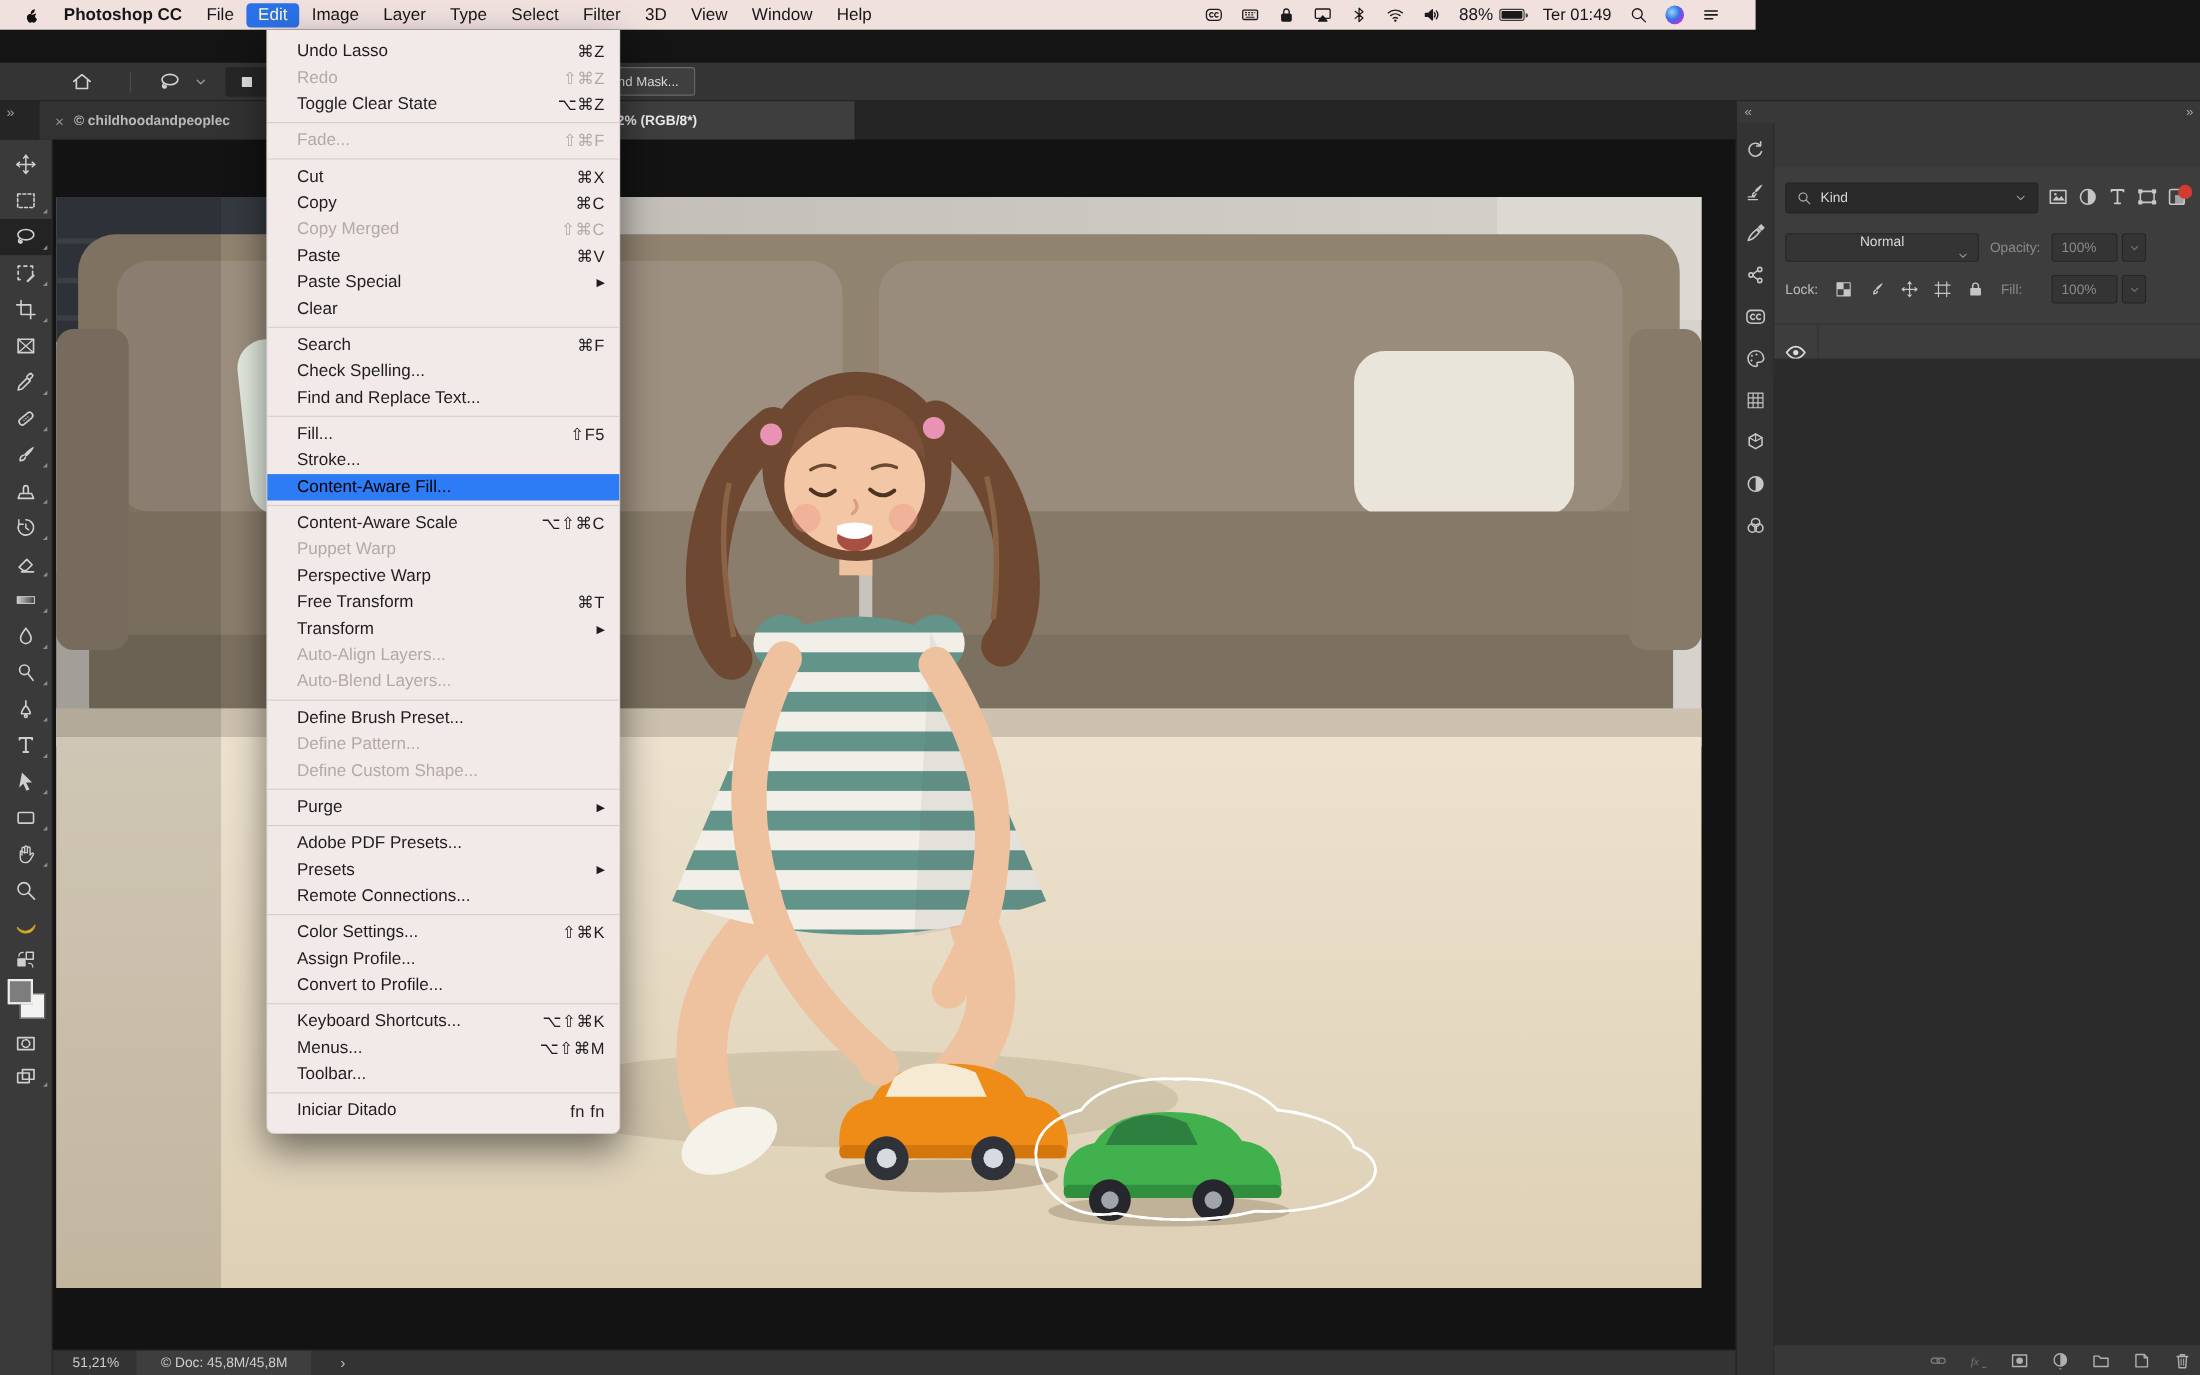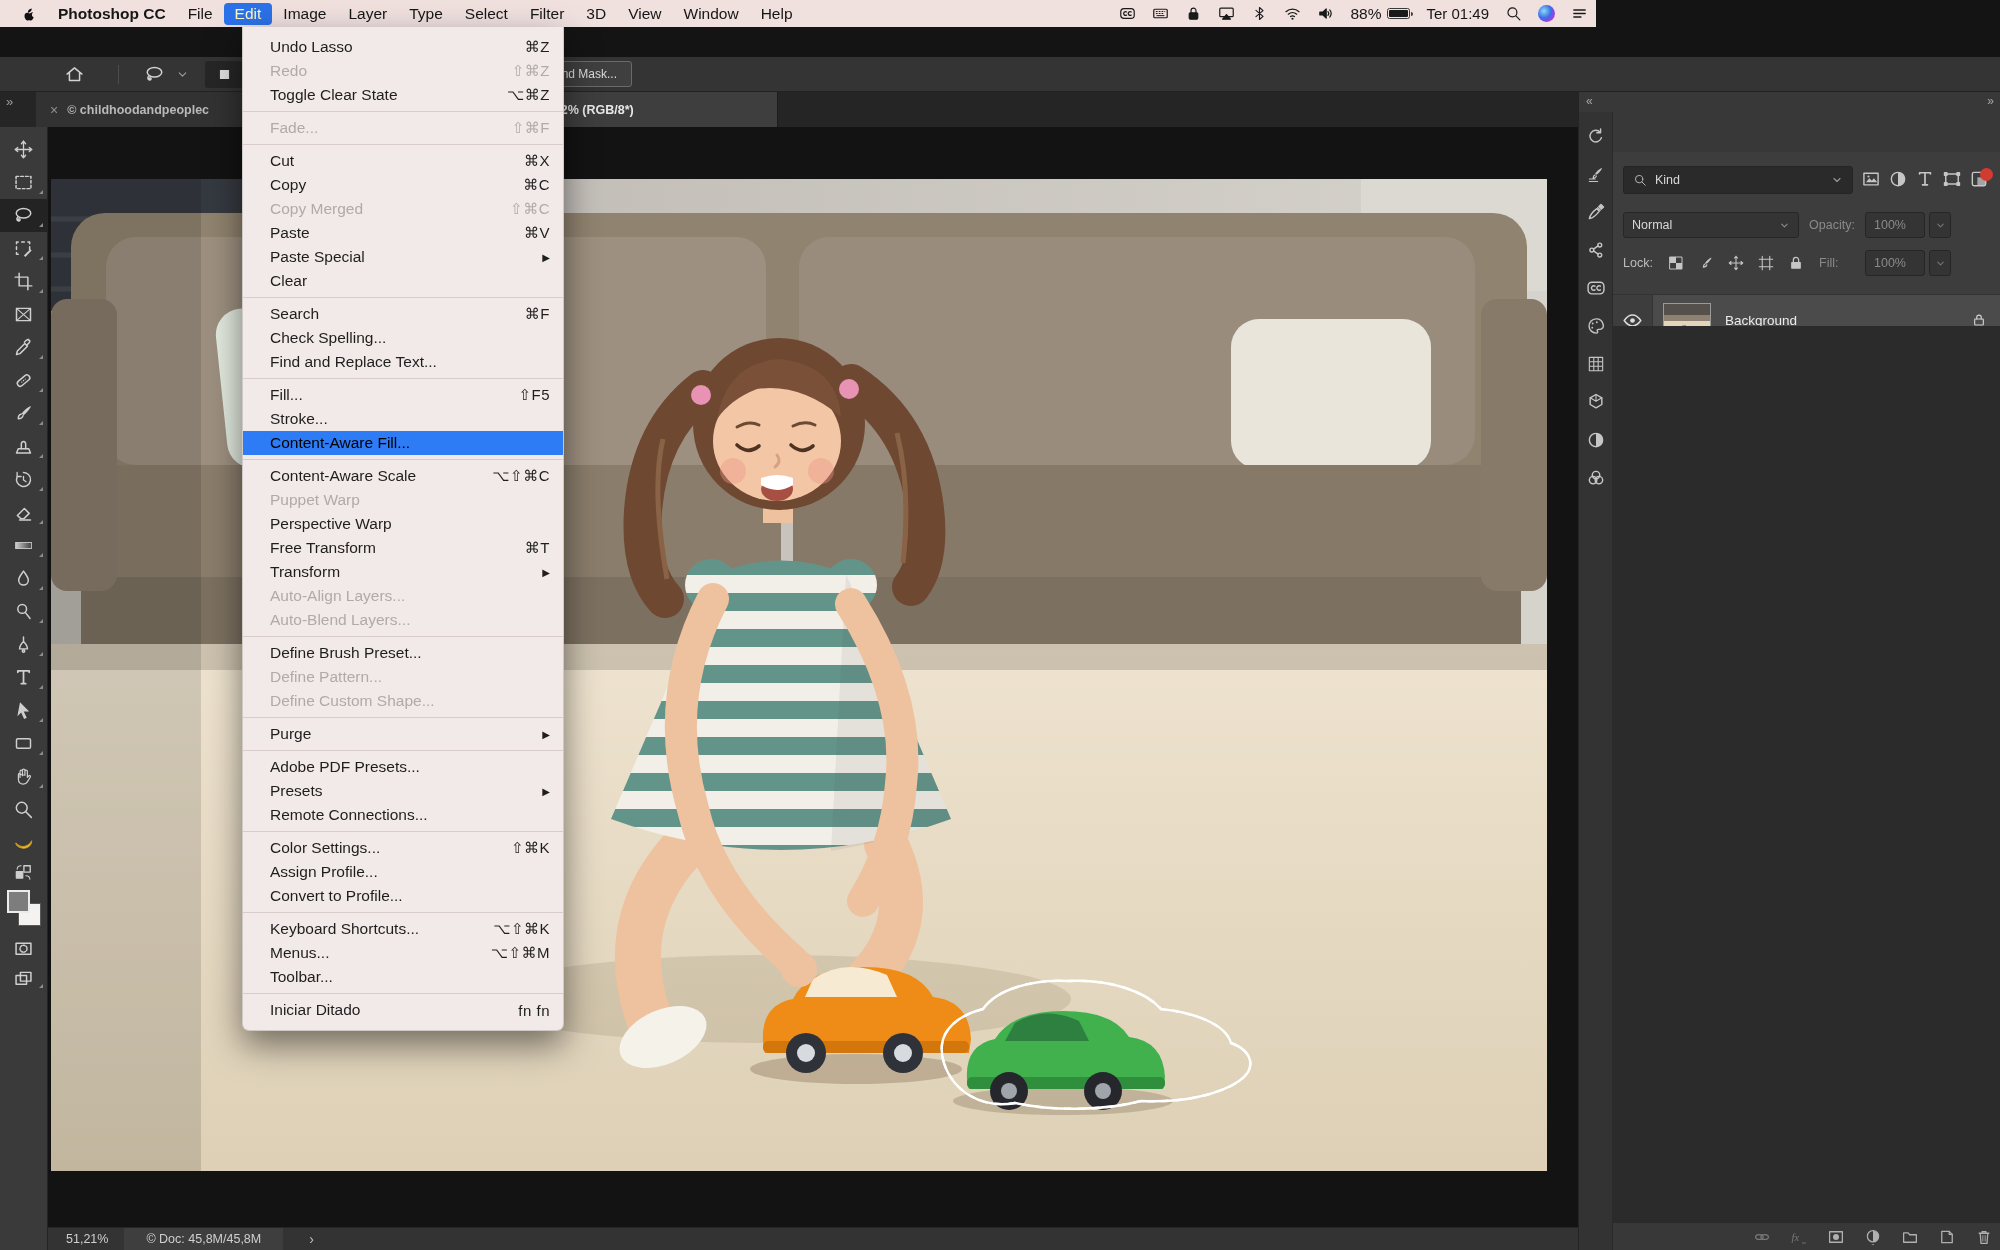--- a/index.html
+++ b/index.html
@@ -9,21 +9,21 @@
   .abs { position:absolute; }
   svg { width:100%; height:100%; display:block; }
   [data-icon] { display:inline-flex; align-items:center; justify-content:center; }
 
   
   #menubar { left:0; top:0; width:1596px; height:27px; background:#f0e1df; display:flex; align-items:center; color:#161616; font-size:15.5px; }
   #apple-logo { width:17px; height:17px; margin:0 10px 0 20px; color:#111; }
   .mb-item { padding:2px 11px; height:22px; display:flex; align-items:center; border-radius:4px; white-space:nowrap; }
   .mb-item.bold { font-weight:bold; }
   .mb-item.selected { background:#2b72e9; color:#fef9c3; }
-  #menubar-status { margin-left:auto; display:flex; align-items:center; gap:16px; padding-right:8px; }
+  #menubar-status { margin-left:auto; display:flex; align-items:center; gap:16px; padding-right:32px; }
   #menubar-status [data-icon] { width:17px; height:17px; color:#1a1a1a; }
   #battery-group { display:flex; align-items:center; gap:6px; }
   #battery-icon { position:relative; width:23px; height:11px; border:1.4px solid #3a3a3a; border-radius:2.5px; }
   #battery-icon .fill { position:absolute; left:1px; top:1px; bottom:1px; width:88%; background:#1a1a1a; border-radius:1px; }
   #battery-icon .nub { position:absolute; right:-4px; top:2.5px; width:2.5px; height:4px; background:#3a3a3a; border-radius:0 2px 2px 0; }
   #siri-icon { width:17px; height:17px; border-radius:50%; background:radial-gradient(circle at 35% 35%, #8fd9f5, #3a6fe8 45%, #a93ae0 72%, #e84a8a); }
   #clock { font-size:15px; }
 
   
   #titlebar { left:0; top:27px; width:2000px; height:30px; background:#3c3c3c; border-bottom:1px solid #292929; }
@@ -80,21 +80,21 @@
   #kind-box .sic { width:14px; height:14px; color:#b5b5b5; }
   #kind-box .chev { margin-left:auto; width:12px; height:12px; color:#999; }
   #filter-icons { position:absolute; left:248px; top:17px; display:flex; gap:7px; }
   #filter-icons [data-icon] { width:20px; height:20px; color:#c6c6c6; }
   #filter-toggle { position:absolute; right:8px; top:16px; width:13px; height:17px; }
   #filter-toggle .dot { width:13px; height:13px; border-radius:50%; background:#d23b30; }
   #blend-row { position:absolute; left:0; top:56px; width:388px; height:36px; }
   .drop { position:absolute; background:#343434; border:1px solid #262626; border-radius:3px; color:#d8d8d8; font-size:12.5px; display:flex; align-items:center; padding:0 8px; }
   .drop .chev { margin-left:auto; width:11px; height:11px; color:#8f8f8f; }
   .dimtext { color:#8a8a8a; }
-  #blend-select { left:10px; top:4px; width:176px; height:26px; }
+  #blend-select { left:10px; top:4px; width:176px; height:26px;flex-direction:column; }
   #opacity-label, #fill-label, #lock-label { position:absolute; font-size:12.5px; }
   #opacity-label { left:196px; top:10px; }
   #opacity-box { left:252px; top:4px; width:60px; height:26px; }
   #opacity-chev { position:absolute; left:316px; top:4px; width:22px; height:26px; background:#343434; border:1px solid #262626; border-radius:3px; display:flex; align-items:center; justify-content:center; color:#777; }
   #lock-row { position:absolute; left:0; top:96px; width:388px; height:34px; }
   #lock-label { left:10px; top:8px; color:#bdbdbd; }
   #lock-icons { position:absolute; left:54px; top:6px; display:flex; gap:12px; }
   #lock-icons [data-icon] { width:18px; height:18px; color:#c6c6c6; }
   #fill-label { left:206px; top:8px; }
   #fill-box { left:252px; top:2px; width:60px; height:26px; }
@@ -765,30 +765,20 @@
         </div>
         <div id="layer-row">
           <div id="eye-cell">
               <span data-icon="eye-icon">
                 <svg viewBox="0 0 24 24" fill="none" stroke="currentColor" stroke-width="1.7" stroke-linecap="round" stroke-linejoin="round">
                   <path d="M2.5 12C5.5 7.8 8.7 5.8 12 5.8s6.5 2 9.5 6.2c-3 4.2-6.2 6.2-9.5 6.2S5.5 16.2 2.5 12z"></path>
                   <circle cx="12" cy="12" r="2.7" fill="currentColor" stroke="none"></circle>
                 </svg>
               </span>
             </div>
-          <div id="layer-sel">
-            <div id="layer-thumb"></div>
-            <span id="layer-name">Background</span>
-            <span id="layer-lock" data-icon="padlock-icon">
-                <svg viewBox="0 0 24 24" fill="none" stroke="currentColor" stroke-width="1.7" stroke-linecap="round" stroke-linejoin="round">
-                  <rect x="5.5" y="10.5" width="13" height="9" rx="1"></rect>
-                  <path d="M8.6 10.5V8a3.4 3.4 0 0 1 6.8 0v2.5"></path>
-                </svg>
-              </span>
-          </div>
         </div>
       </div>
       <div id="layers-empty"></div>
       <div id="layers-bottom">
           <span data-icon="link-icon" class="dim">
             <svg viewBox="0 0 24 24" fill="none" stroke="currentColor" stroke-width="1.7" stroke-linecap="round" stroke-linejoin="round">
               <ellipse cx="8.5" cy="12" rx="5" ry="3.3"></ellipse>
               <ellipse cx="15.5" cy="12" rx="5" ry="3.3"></ellipse>
             </svg>
           </span>

